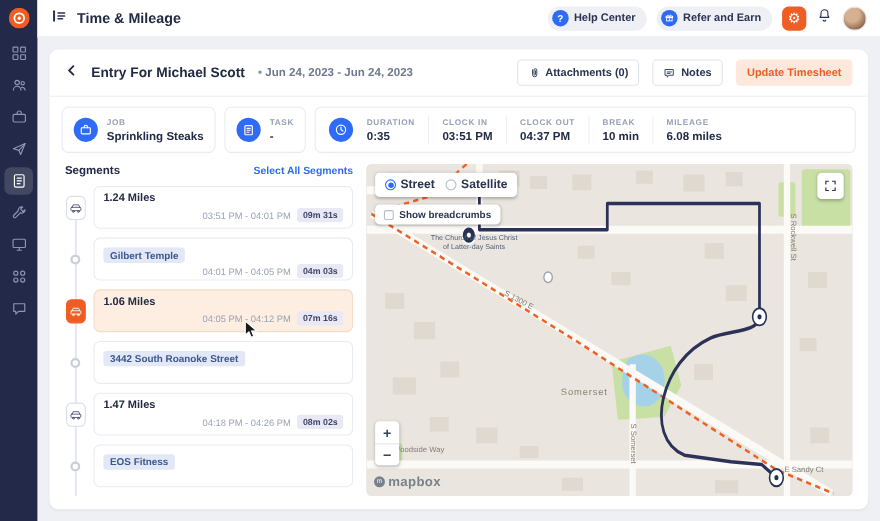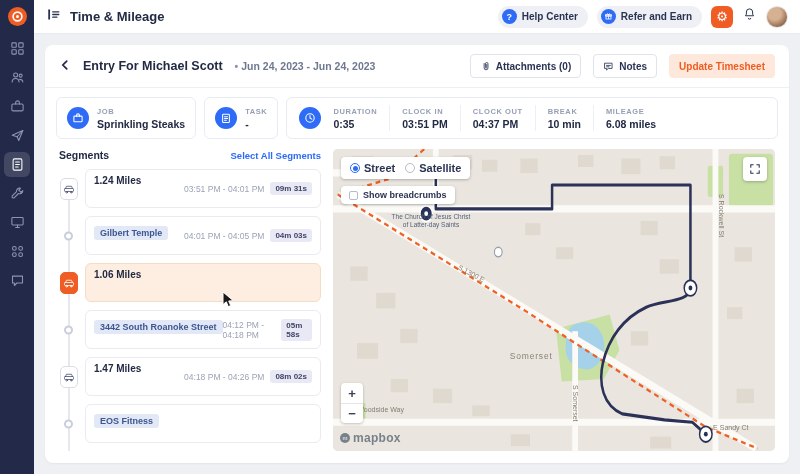--- a/index.html
+++ b/index.html
@@ -53,21 +53,21 @@
   .stat { display:flex; flex-direction:column; }
 
   .body-cols { flex:1; display:flex; gap:12px; padding:10px 14px 12px; min-height:0; }
   .seg-col { width:262px; display:flex; flex-direction:column; flex:none; min-height:0; }
   .seg-head { display:flex; justify-content:space-between; align-items:center; margin:0 0 8px; flex:none; }
   .seg-title { font-size:10.5px; font-weight:bold; }
   .select-all { font-size:9.5px; font-weight:bold; color:#2e6bf6; cursor:pointer; }
   .seg-list { position:relative; flex:1; overflow:hidden; padding-left:26px; display:flex; flex-direction:column; gap:8px; min-height:0; }
   .seg-line { position:absolute; left:9px; top:10px; bottom:0; width:2px; background:#e6e8ef; }
   .seg-row { position:relative; }
-  .seg-card { border:1px solid #e9ebf1; border-radius:6px; background:#fff; padding:5px 8px; height:39px; display:flex; justify-content:space-between; cursor:pointer; }
+  .seg-card { border:1px solid #e9ebf1; border-radius:6px; background:#fff; padding:5px 8px; height:39px; display:flex; flex-direction:column; justify-content:space-between; cursor:pointer; }
   .seg-card.hl { background:#fdeee1; border-color:#f4dcc6; }
   .node-car { position:absolute; left:-25px; top:50%; transform:translateY(-50%); width:18px; height:22px; border-radius:5px; background:#fff; border:1px solid #d9dde8; display:flex; align-items:center; justify-content:center; }
   .node-car svg { width:12px; height:12px; stroke:#4a5070; fill:none; stroke-width:1.6; stroke-linecap:round; stroke-linejoin:round; }
   .node-car.active { background:#f05d24; border-color:#f05d24; }
   .node-car.active svg { stroke:#fff; }
   .node-dot { position:absolute; left:-21px; top:50%; transform:translateY(-50%); width:9px; height:9px; border-radius:50%; background:#fff; border:2px solid #c9cedb; }
   .seg-name { font-size:10px; font-weight:bold; color:#222a44; }
   .seg-chip { display:inline-block; background:#e2e8f5; color:#3c5692; font-size:9px; font-weight:bold; border-radius:3px; padding:2px 6px; max-width:100%; white-space:nowrap; }
   .seg-meta { display:flex; justify-content:flex-end; align-items:center; gap:6px; }
   .seg-time { font-size:8.5px; color:#9aa2b5; }
@@ -341,34 +341,34 @@
                 <span class="node-car active">
                     <svg viewBox="0 0 24 24">
                       <path d="M5 11 L7 6.5 h10 l2 4.5"></path>
                       <rect x="3" y="11" width="18" height="6" rx="1.5"></rect>
                       <circle cx="7.5" cy="18.5" r="1.6"></circle>
                       <circle cx="16.5" cy="18.5" r="1.6"></circle>
                     </svg>
                   </span>
                 <div class="seg-card hl">
                   <span class="seg-name">1.06 Miles</span>
+                  <span class="seg-meta">
+                      <span class="seg-time">04:05 PM - 04:12 PM</span>
+                      <span class="seg-badge">07m 16s</span>
+                    </span>
                 </div>
                 <svg class="cursor" viewBox="0 0 13 17">
                     <path d="M1 1 L1 13.5 L4.3 10.8 L6.3 15.6 L8.7 14.6 L6.7 10 L11.3 9.7 Z" fill="#1a1a1a" stroke="#fff" stroke-width="1"></path>
                   </svg>
               </div>
 
               <div class="seg-row">
                 <span class="node-dot"></span>
                 <div class="seg-card">
                   <span><span class="seg-chip">3442 South Roanoke Street</span></span>
-                  <span class="seg-meta">
-                      <span class="seg-time">04:12 PM - 04:18 PM</span>
-                      <span class="seg-badge">05m 58s</span>
-                    </span>
                 </div>
               </div>
 
               <div class="seg-row">
                 <span class="node-car">
                     <svg viewBox="0 0 24 24">
                       <path d="M5 11 L7 6.5 h10 l2 4.5"></path>
                       <rect x="3" y="11" width="18" height="6" rx="1.5"></rect>
                       <circle cx="7.5" cy="18.5" r="1.6"></circle>
                       <circle cx="16.5" cy="18.5" r="1.6"></circle>

